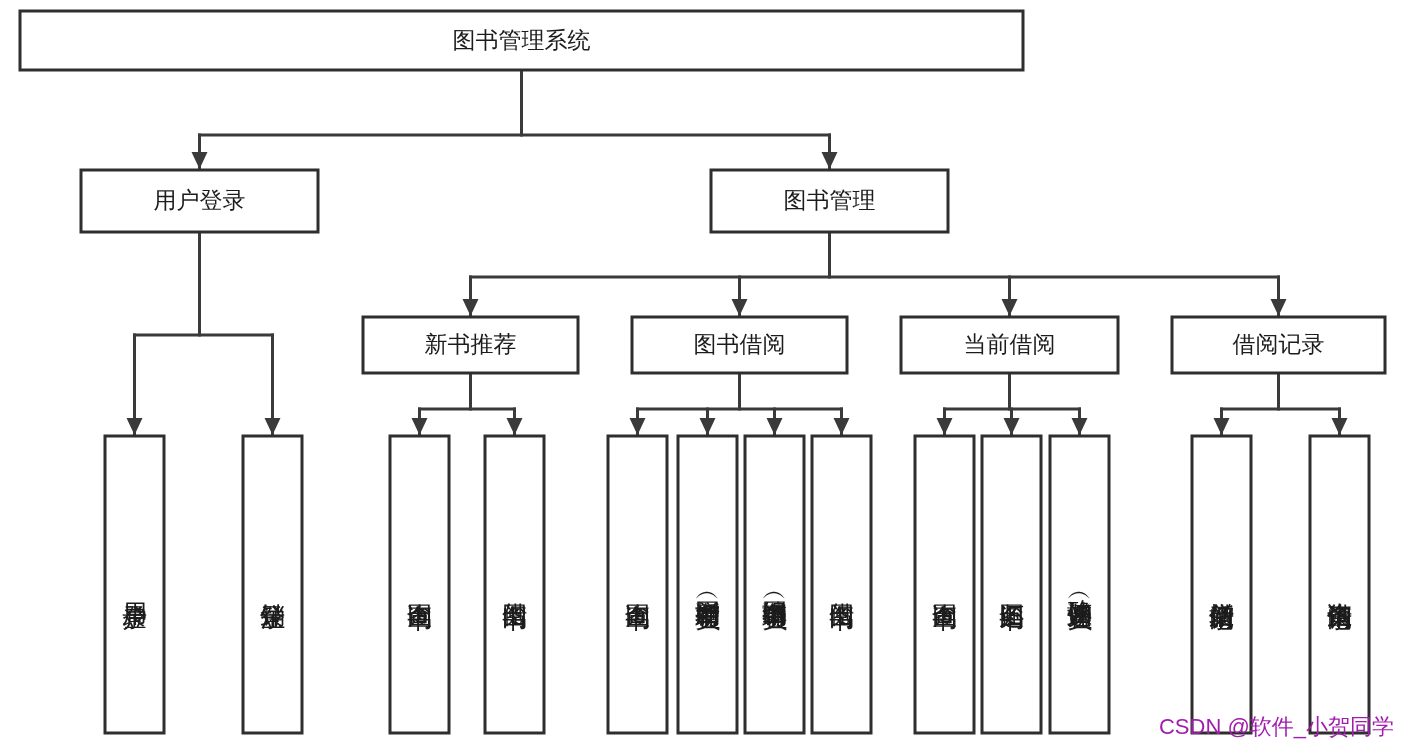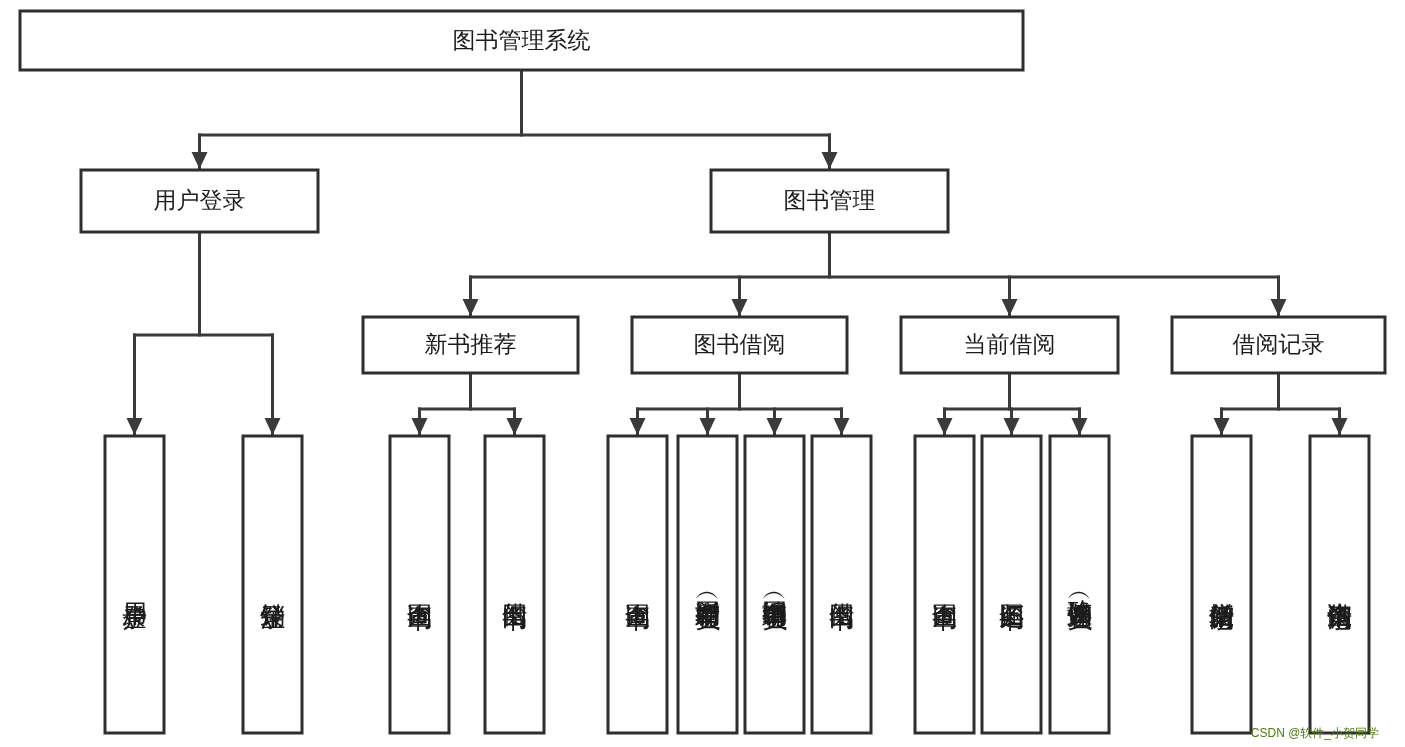--- a/index.html
+++ b/index.html
@@ -62,25 +62,25 @@
     pointer-events: none;
   }
   .vlabel-wrap {
     position: absolute;
     display: flex;
     align-items: center;
     justify-content: center;
   }
   .watermark {
     position: absolute;
-    right: 23px;
+    right: 8px;
     bottom: 5px;
     font-family: "Liberation Sans", "DejaVu Sans", sans-serif;
-    font-size: 12px;
-    color: #4d7c0f;
+    font-size: 22px;
+    color: #a21caf;
     white-space: nowrap;
   }
 </style>
 </head>
 <body>
 
 <div id="diagram-root">
 
   <svg id="tree-svg" viewBox="0 0 1405 747">
     <defs></defs>

